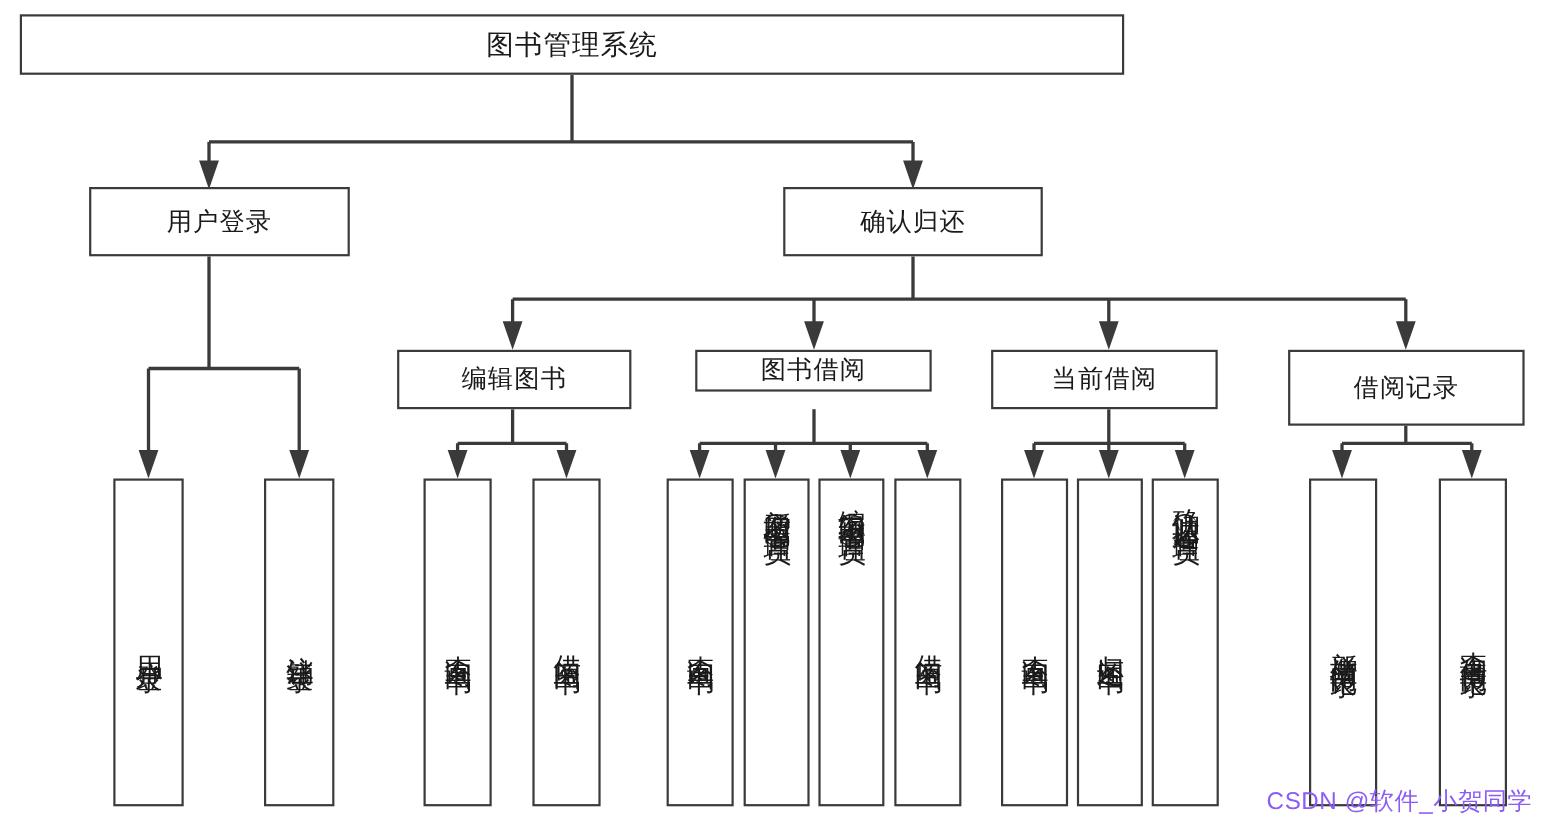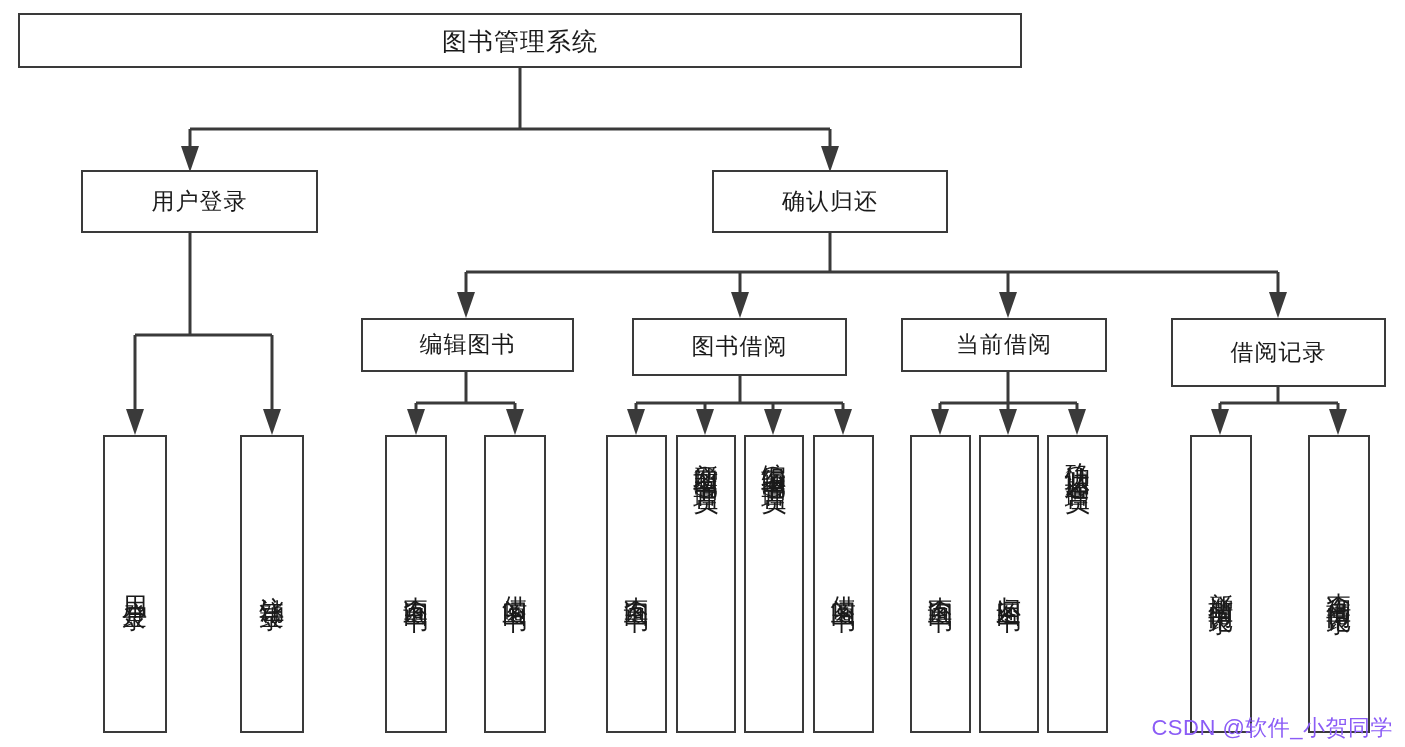--- a/index.html
+++ b/index.html
@@ -152,21 +152,21 @@
   <div class="node horiz" style="left:81px; top:170px; width:237px; height:63px;">
     <span>用户登录</span>
   </div>
   <div class="node horiz" style="left:712px; top:170px; width:236px; height:63px;">
     <span>确认归还</span>
   </div>
 
   <div class="node horiz" style="left:361px; top:318px; width:213px; height:54px;">
     <span>编辑图书</span>
   </div>
-  <div class="node horiz" style="left:632px; top:318px; width:215px; height:58px;">
+  <div class="node horiz" style="left:632px; top:318px; width:215px; height:38px;">
     <span>图书借阅</span>
   </div>
   <div class="node horiz" style="left:901px; top:318px; width:206px; height:54px;">
     <span>当前借阅</span>
   </div>
   <div class="node horiz" style="left:1171px; top:318px; width:215px; height:69px;">
     <span>借阅记录</span>
   </div>
 
   <div class="node vert centered" style="left:103px; top:435px; width:64px; height:298px;">

